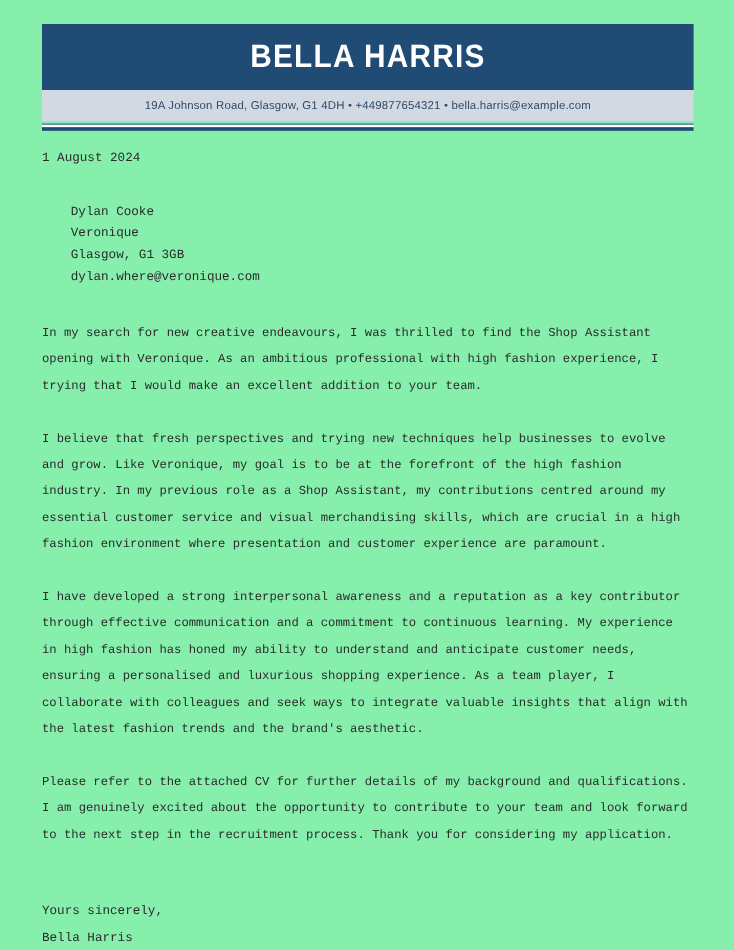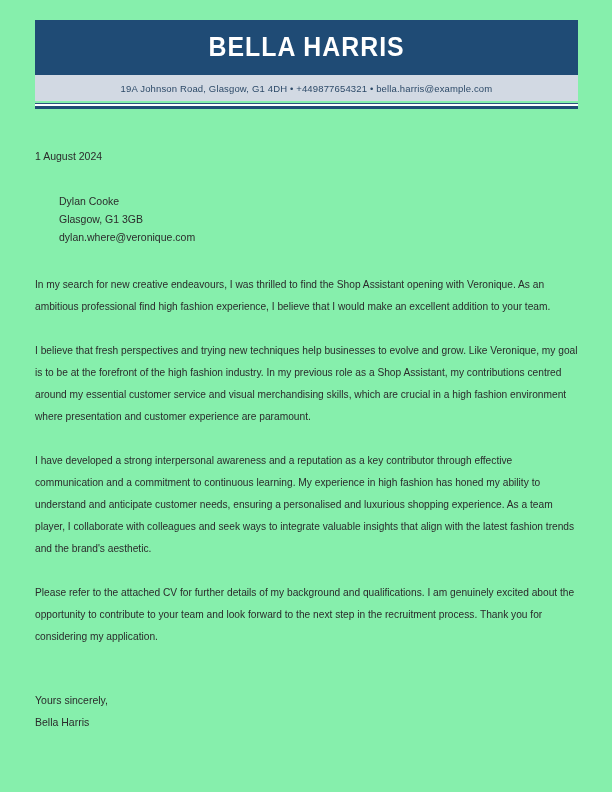--- a/index.html
+++ b/index.html
@@ -80,22 +80,23 @@
   }
   .rule-thick {
     height: 3px;
     background: #1f4b75;
   }
 
   
   .body-content {
     position: absolute;
     left: 35px;
-    top: 148px;
+    top: 124px;
     width: 543px;
+    font-family: Liberation Mono, monospace;
   }
 
   .date-line {
     font-size: 10.5px;
     line-height: 16px;
     margin-bottom: 28px;
   }
 
   .recipient-block {
     margin-bottom: 28px;
@@ -149,26 +150,27 @@
     </div>
 
   </div>
 
   <div class="body-content">
 
     <div class="date-line">1 August 2024</div>
 
     <div class="recipient-block">
       <div class="recipient-line">Dylan Cooke</div>
+      <div class="recipient-line">Veronique</div>
       <div class="recipient-line">Glasgow, G1 3GB</div>
       <div class="recipient-line">dylan.where@veronique.com</div>
     </div>
 
 
-    <div class="paragraph">In my search for new creative endeavours, I was thrilled to find the Shop Assistant opening with Veronique. As an ambitious professional find high fashion experience, I believe that I would make an excellent addition to your team.</div>
+    <div class="paragraph">In my search for new creative endeavours, I was thrilled to find the Shop Assistant opening with Veronique. As an ambitious professional with high fashion experience, I trying that I would make an excellent addition to your team.</div>
     <div class="paragraph">I believe that fresh perspectives and trying new techniques help businesses to evolve and grow. Like Veronique, my goal is to be at the forefront of the high fashion industry. In my previous role as a Shop Assistant, my contributions centred around my essential customer service and visual merchandising skills, which are crucial in a high fashion environment where presentation and customer experience are paramount.</div>
     <div class="paragraph">I have developed a strong interpersonal awareness and a reputation as a key contributor through effective communication and a commitment to continuous learning. My experience in high fashion has honed my ability to understand and anticipate customer needs, ensuring a personalised and luxurious shopping experience. As a team player, I collaborate with colleagues and seek ways to integrate valuable insights that align with the latest fashion trends and the brand's aesthetic.</div>
     <div class="paragraph">Please refer to the attached CV for further details of my background and qualifications. I am genuinely excited about the opportunity to contribute to your team and look forward to the next step in the recruitment process. Thank you for considering my application.</div>
 
     <div class="closing-block">
       <div class="closing-line">Yours sincerely,</div>
       <div class="closing-line">Bella Harris</div>
     </div>
 
   </div>

